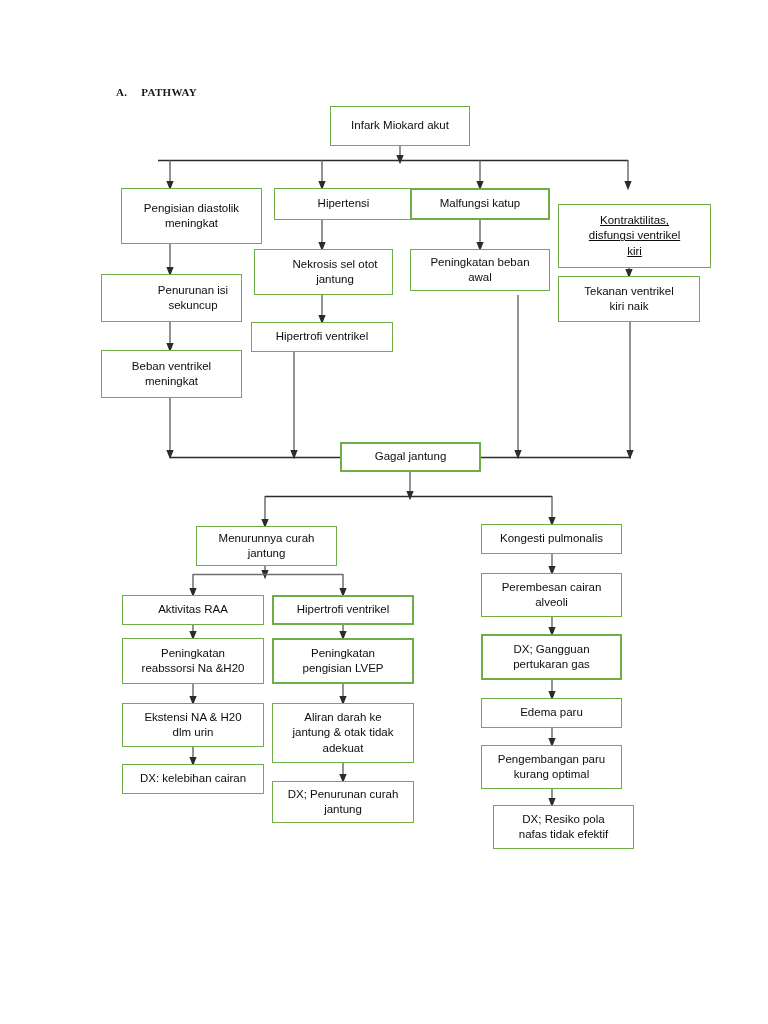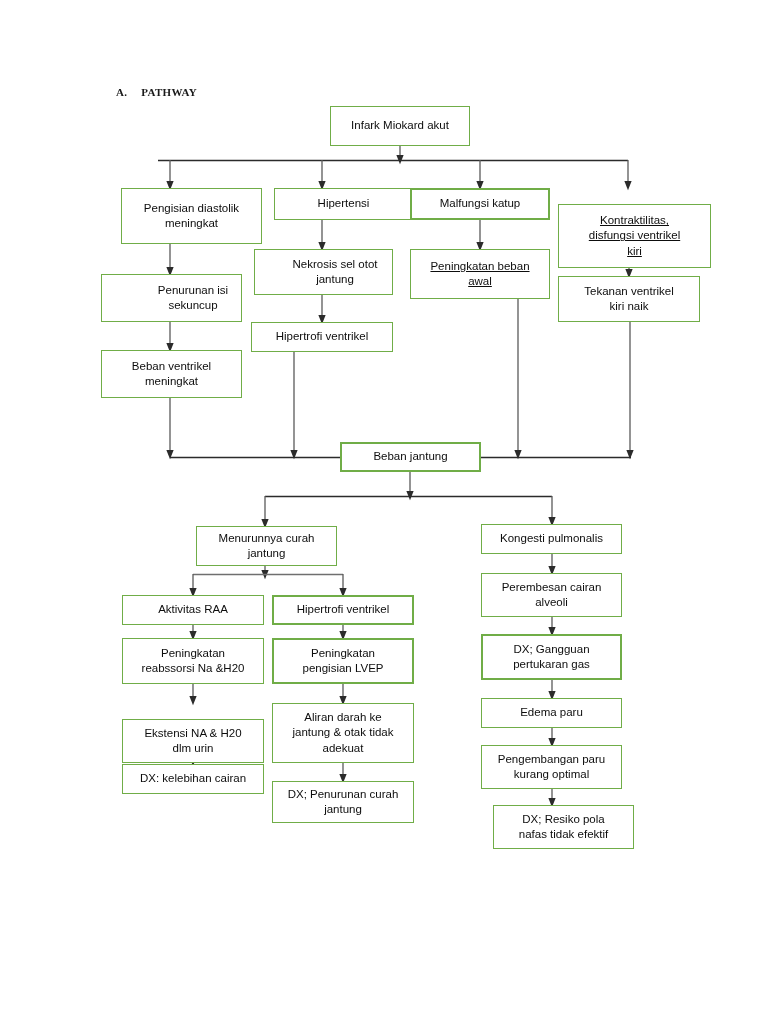--- a/index.html
+++ b/index.html
@@ -129,42 +129,42 @@
 meningkat</span></div>
       <div class="node" style="left: 254px; top: 188px; width: 139px; height: 32px; margin-left: 20px;"><span>Hipertensi</span></div>
       <div class="node thick" style="left: 410px; top: 188px; width: 140px; height: 32px;"><span>Malfungsi katup</span></div>
       <div class="node" style="left: 558px; top: 204px; width: 153px; height: 64px; text-decoration: underline;"><span>Kontraktilitas,
 disfungsi ventrikel
 kiri</span></div>
       <div class="node" style="left: 101px; top: 274px; width: 141px; height: 48px; padding-left: 48px;"><span>Penurunan isi
 sekuncup</span></div>
       <div class="node" style="left: 254px; top: 249px; width: 139px; height: 46px; padding-left: 28px;"><span>Nekrosis sel otot
 jantung</span></div>
-      <div class="node" style="left: 410px; top: 249px; width: 140px; height: 50px; text-decoration: underline;"><span>Peningkatan beban
+      <div class="node" style="left: 410px; top: 249px; width: 140px; height: 42px;"><span>Peningkatan beban
 awal</span></div>
       <div class="node" style="left: 558px; top: 276px; width: 142px; height: 46px;"><span>Tekanan ventrikel
 kiri naik</span></div>
       <div class="node" style="left: 251px; top: 322px; width: 142px; height: 30px;"><span>Hipertrofi ventrikel</span></div>
       <div class="node" style="left: 101px; top: 350px; width: 141px; height: 48px;"><span>Beban ventrikel
 meningkat</span></div>
-      <div class="node thick" style="left: 340px; top: 442px; width: 141px; height: 30px;"><span>Beban jantung</span></div>
+      <div class="node thick" style="left: 340px; top: 442px; width: 141px; height: 30px;"><span>Gagal jantung</span></div>
       <div class="node" style="left: 196px; top: 526px; width: 141px; height: 40px;"><span>Menurunnya curah
 jantung</span></div>
       <div class="node" style="left: 481px; top: 524px; width: 141px; height: 30px;"><span>Kongesti pulmonalis</span></div>
       <div class="node" style="left: 122px; top: 595px; width: 142px; height: 30px;"><span>Aktivitas RAA</span></div>
       <div class="node thick" style="left: 272px; top: 595px; width: 142px; height: 30px;"><span>Hipertrofi ventrikel</span></div>
       <div class="node" style="left: 481px; top: 573px; width: 141px; height: 44px;"><span>Perembesan cairan
 alveoli</span></div>
       <div class="node" style="left: 122px; top: 638px; width: 142px; height: 46px;"><span>Peningkatan
 reabssorsi Na &amp;H20</span></div>
       <div class="node thick" style="left: 272px; top: 638px; width: 142px; height: 46px;"><span>Peningkatan
 pengisian LVEP</span></div>
       <div class="node thick" style="left: 481px; top: 634px; width: 141px; height: 46px;"><span>DX; Gangguan
 pertukaran gas</span></div>
-      <div class="node" style="left: 122px; top: 703px; width: 142px; height: 44px; margin-top: 16px;"><span>Ekstensi NA &amp; H20
+      <div class="node" style="left: 122px; top: 703px; width: 142px; height: 44px;"><span>Ekstensi NA &amp; H20
 dlm urin</span></div>
       <div class="node" style="left: 272px; top: 703px; width: 142px; height: 60px;"><span>Aliran darah ke
 jantung &amp; otak tidak
 adekuat</span></div>
       <div class="node" style="left: 481px; top: 698px; width: 141px; height: 30px;"><span>Edema paru</span></div>
       <div class="node" style="left: 122px; top: 764px; width: 142px; height: 30px;"><span>DX: kelebihan cairan</span></div>
       <div class="node" style="left: 272px; top: 781px; width: 142px; height: 42px;"><span>DX; Penurunan curah
 jantung</span></div>
       <div class="node" style="left: 481px; top: 745px; width: 141px; height: 44px;"><span>Pengembangan paru
 kurang optimal</span></div>

